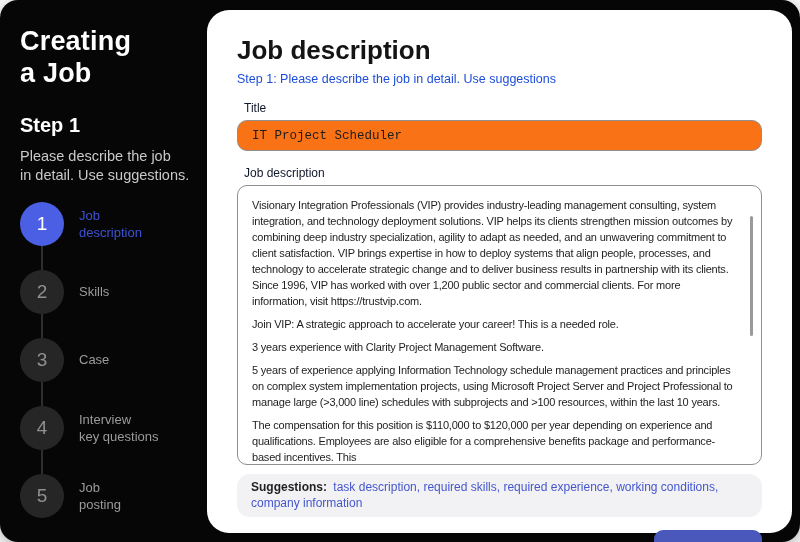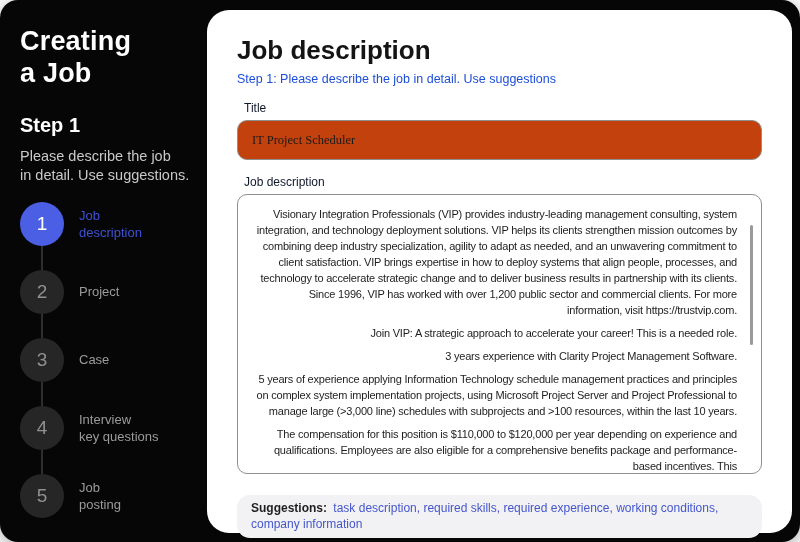--- a/index.html
+++ b/index.html
@@ -37,43 +37,43 @@
   .card {
     position:absolute; left:207px; top:10px; width:585px; height:523px;
     background:#ffffff; border-radius:22px;
     padding:25px 30px 0 30px;
   }
   .page-title { font-size:26px; font-weight:700; color:#141414; }
   .page-subtitle { font-size:12.5px; color:#1d4ed8; margin-top:6px; }
 
   .field-label { display:block; font-size:12px; color:#0f172a; margin:15px 0 5px 7px; }
   .text-input {
-    width:100%; height:40px;
+    width:100%; height:31px;
     border:1px solid #8f8f8f; border-radius:10px;
     font-size:12.5px; color:#1c1c1c; padding:0 14px;
-    font-family:Liberation Serif, serif;
-    outline:none; background:#c2410c;
+    font-family:Liberation Mono, monospace;
+    outline:none; background:#f97316;
   }
 
   .textarea-box {
     position:relative; height:280px;
     border:1px solid #8f8f8f; border-radius:10px;
     padding:11px 24px 0 14px;
     font-size:11px; letter-spacing:-.2px; line-height:16px; color:#1d1d1d;
-    overflow:hidden; background:#fff; cursor:text;text-align:right;
+    overflow:hidden; background:#fff; cursor:text;
   }
   .textarea-box p { margin-bottom:7px; }
   .scroll-thumb {
     position:absolute; top:30px; right:8px;
     width:3px; height:120px; border-radius:2px;
     background:#9a9a9a;
   }
 
   .suggestions {
-    margin-top:21px; background:#f2f2f4; border-radius:13px;
+    margin-top:9px; background:#f2f2f4; border-radius:13px;
     padding:6px 14px; font-size:12px; color:#1f1f1f; line-height:1.3;
   }
   .suggestions .sugg-label { font-weight:700; margin-right:3px; }
   .suggestion-link { color:#4556cc; text-decoration:none; cursor:pointer; }
   .sugg-sep { color:#4556cc; }
 
   .actions { display:flex; justify-content:flex-end; margin-top:13px; }
   .primary-btn {
     background:#4a57bb; color:#ffffff; border:none; cursor:pointer;
     font-size:12.5px; font-family:"Liberation Sans", sans-serif;
@@ -94,21 +94,21 @@
 in detail. Use suggestions.</p>
 
       <ol class="steps">
         <li class="step active">
           <span class="step-circle">1</span>
           <span class="step-label">Job
 description</span>
         </li>
         <li class="step">
           <span class="step-circle">2</span>
-          <span class="step-label">Project</span>
+          <span class="step-label">Skills</span>
         </li>
         <li class="step">
           <span class="step-circle">3</span>
           <span class="step-label">Case</span>
         </li>
         <li class="step">
           <span class="step-circle">4</span>
           <span class="step-label">Interview
 key questions</span>
         </li>

